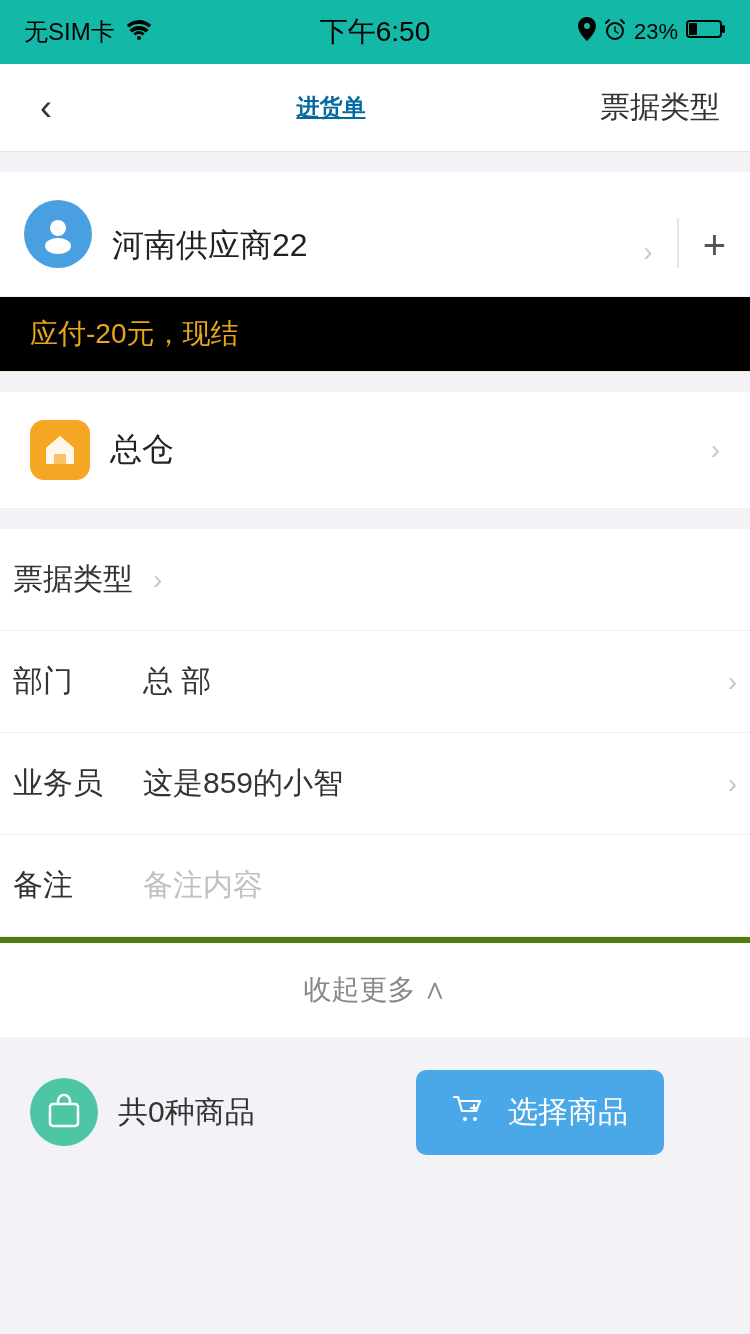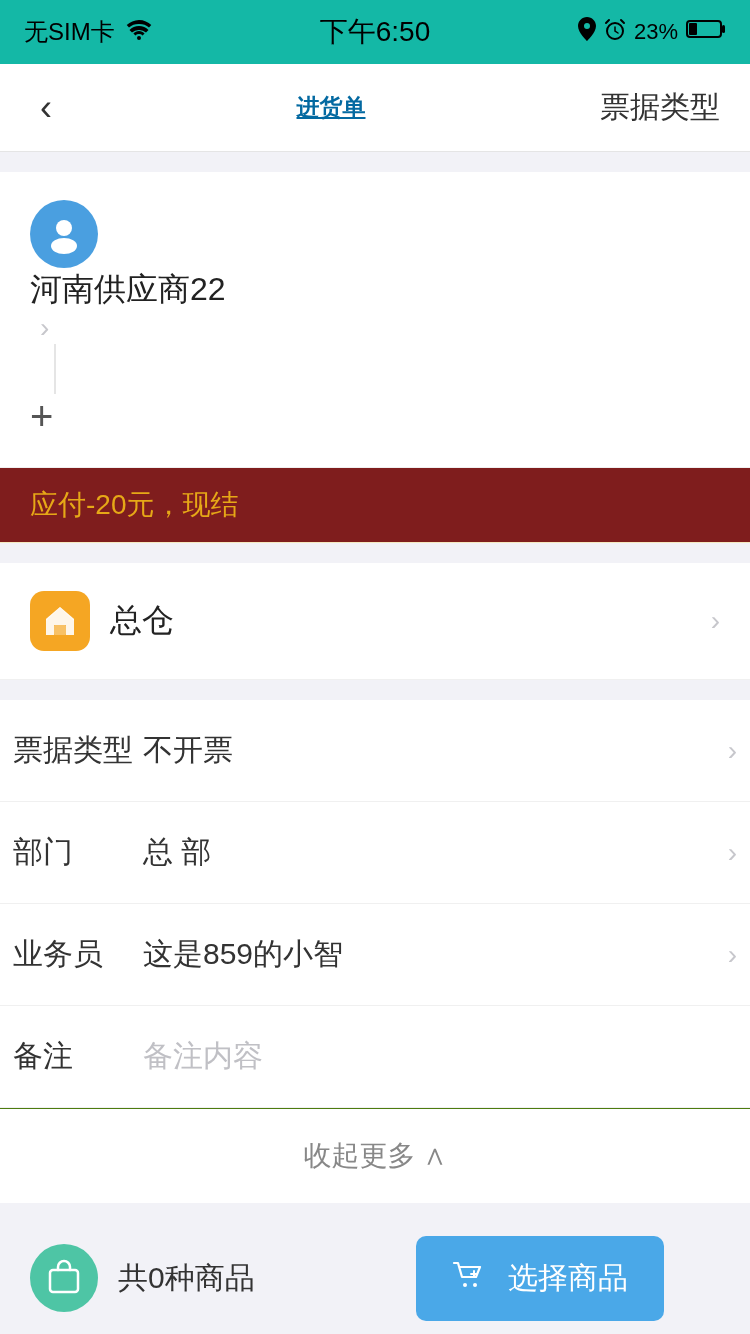--- a/index.html
+++ b/index.html
@@ -68,25 +68,24 @@
 
     
     .card {
       background: #fff;
       margin: 0;
     }
 
     
     .supplier-row {
       display: flex;
-      align-items: flex-start;
-      padding: 28px 30px;
+      align-items: flex-end;
+      padding: 28px 24px;
       background: #fff;
       border-bottom: 1px solid #f0f0f0;
-      flex-direction: column;
     }
     .supplier-avatar {
       width: 68px;
       height: 68px;
       border-radius: 50%;
       background: #4a9fe0;
       display: flex;
       align-items: center;
       justify-content: center;
       margin-right: 20px;
@@ -109,21 +108,21 @@
       margin: 0 24px;
     }
     .plus-btn {
       font-size: 40px;
       color: #555;
       cursor: pointer;
     }
 
     
     .balance-notice {
-      background: #7f1d1d;
+      background: #000000;
       padding: 18px 30px;
       font-size: 28px;
       color: #e6a817;
       border-bottom: 1px solid #f5e9c0;
     }
 
     
     .form-row {
       display: flex;
       align-items: center;
@@ -179,21 +178,21 @@
       color: #222;
     }
 
     
     .collapse-row {
       background: #fff;
       display: flex;
       align-items: center;
       justify-content: center;
       padding: 28px 30px;
-      border-top: 1px solid #4d7c0f;
+      border-top: 6px solid #4d7c0f;
     }
     .collapse-text {
       font-size: 28px;
       color: #888;
     }
 
     
     .bottom-bar {
       width: 694px;
       height: 110px;
@@ -321,21 +320,20 @@
     <span class="chevron">›</span>
   </div>
 </div>
 
 <div class="separator"></div>
 
 <div class="card">
 
   <div class="form-row">
     <span class="form-label">票据类型</span>
-    <span class="form-value">不开票</span>
     <span class="chevron">›</span>
   </div>
 
   <div class="form-row">
     <span class="form-label">部门</span>
     <span class="form-value">总 部</span>
     <span class="chevron">›</span>
   </div>
 
   <div class="form-row">

